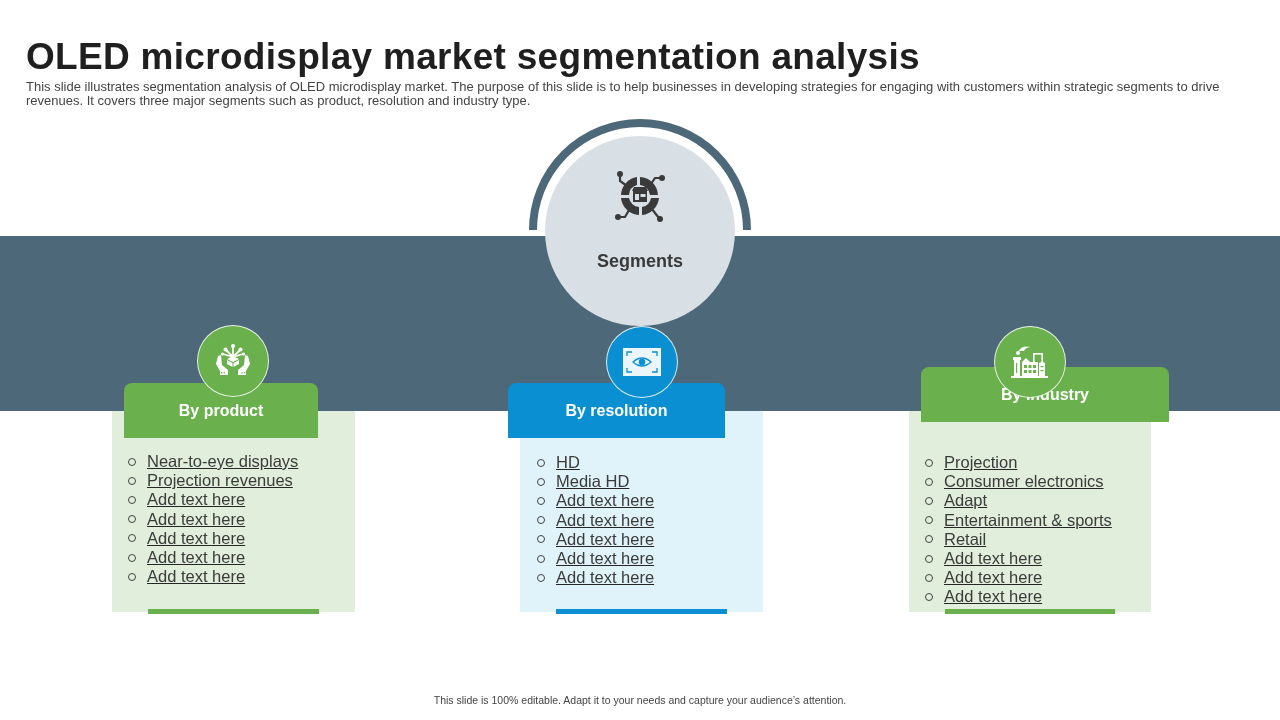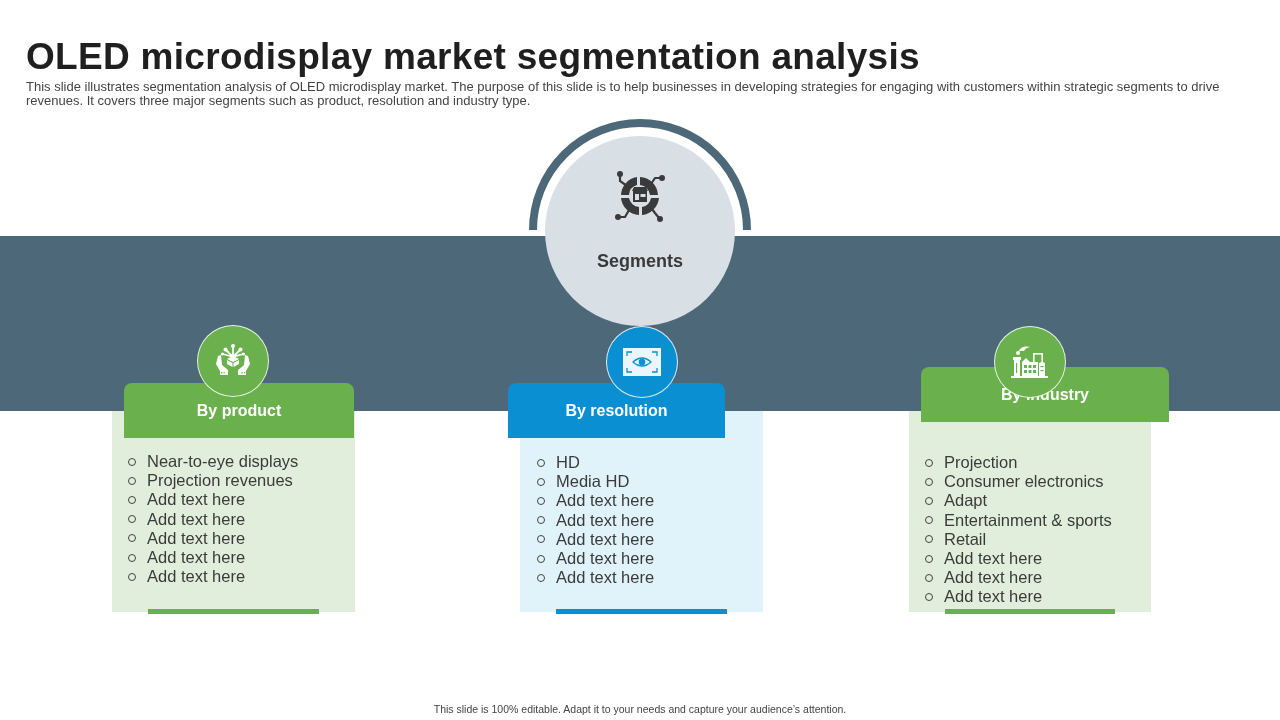--- a/index.html
+++ b/index.html
@@ -42,33 +42,33 @@
     position: absolute; top: 0; height: 55px; border-radius: 8px 8px 0 0;
     color: #ffffff; font-size: 16px; font-weight: bold; text-align: center;
     line-height: 56px;
   }
   .card-foot { position: absolute; height: 5px; }
   .badge {
     position: absolute; width: 72px; height: 72px; border-radius: 50%;
     border: 1.5px solid rgba(255,255,255,0.85);
     display: flex; align-items: center; justify-content: center;
   }
-  .list { position: absolute; top: 69px; list-style: none; }
+  .list { position: absolute; top: 69px; list-style: none; text-decoration: underline; }
   .list li {
     font-size: 16.5px; line-height: 19.2px; color: #3b3b3b; white-space: nowrap;
     display: flex; align-items: center;
   }
   .bullet {
     display: inline-block; width: 8px; height: 8px; border: 1.2px solid #444;
     border-radius: 50%; margin-right: 11px; flex: none;
   }
 
   .footer {
     position: absolute; left: 0; top: 694px; width: 1280px; text-align: center;
-    font-size: 10.5px; color: #444; margin-top: 9px;
+    font-size: 10.5px; color: #444;
   }
 </style>
 </head>
 <body>
 
 <div class="title">OLED microdisplay market segmentation analysis</div>
 <div class="subtitle">This slide illustrates segmentation analysis of OLED microdisplay market. The purpose of this slide is to help businesses in developing strategies for engaging with customers within strategic segments to drive revenues. It covers three major segments such as product, resolution and industry type.</div>
 
 <div class="band"></div>
 
@@ -93,21 +93,21 @@
   <path fill="#3a3a3a" d="M10 28 A19 19 0 0 1 26 10 L26 18 A11 11 0 0 0 18 28 Z"></path>
   <rect x="22" y="24" width="14" height="11" fill="#3a3a3a"></rect>
   <path d="M21 24 L23 20 L35 20 L37 24 Z" fill="#3a3a3a"></path>
   <rect x="24" y="27" width="4" height="6" fill="#d8dfe5"></rect>
   <rect x="29.5" y="27" width="5" height="3" fill="#d8dfe5"></rect>
 </svg>
 <div class="hub-label">Segments</div>
 
 <div>
   <div class="card-body" style="left:112px; top:411px; width:243px; background:#e0eedb;"></div>
-  <div class="card-head" style="left:124px; top:383px; width:230px; background:#6ab04c;">By product</div>
+  <div class="card-head" style="left:124px; top:383px; width:194px; background:#6ab04c;">By product</div>
   <div class="badge" style="left:197px; top:325px; background:#6ab04c;">
     <svg width="44" height="44" viewBox="0 0 44 44">
       <g fill="none" stroke="#fff" stroke-width="1.8" stroke-linecap="round">
         <path d="M22 18 L22 8"></path>
           <path d="M22 18 L15 11"></path>
           <path d="M22 18 L29 11"></path>
         <path d="M22 18 L12 15"></path>
           <path d="M22 18 L32 15"></path>
       </g>
       <g fill="#fff">

